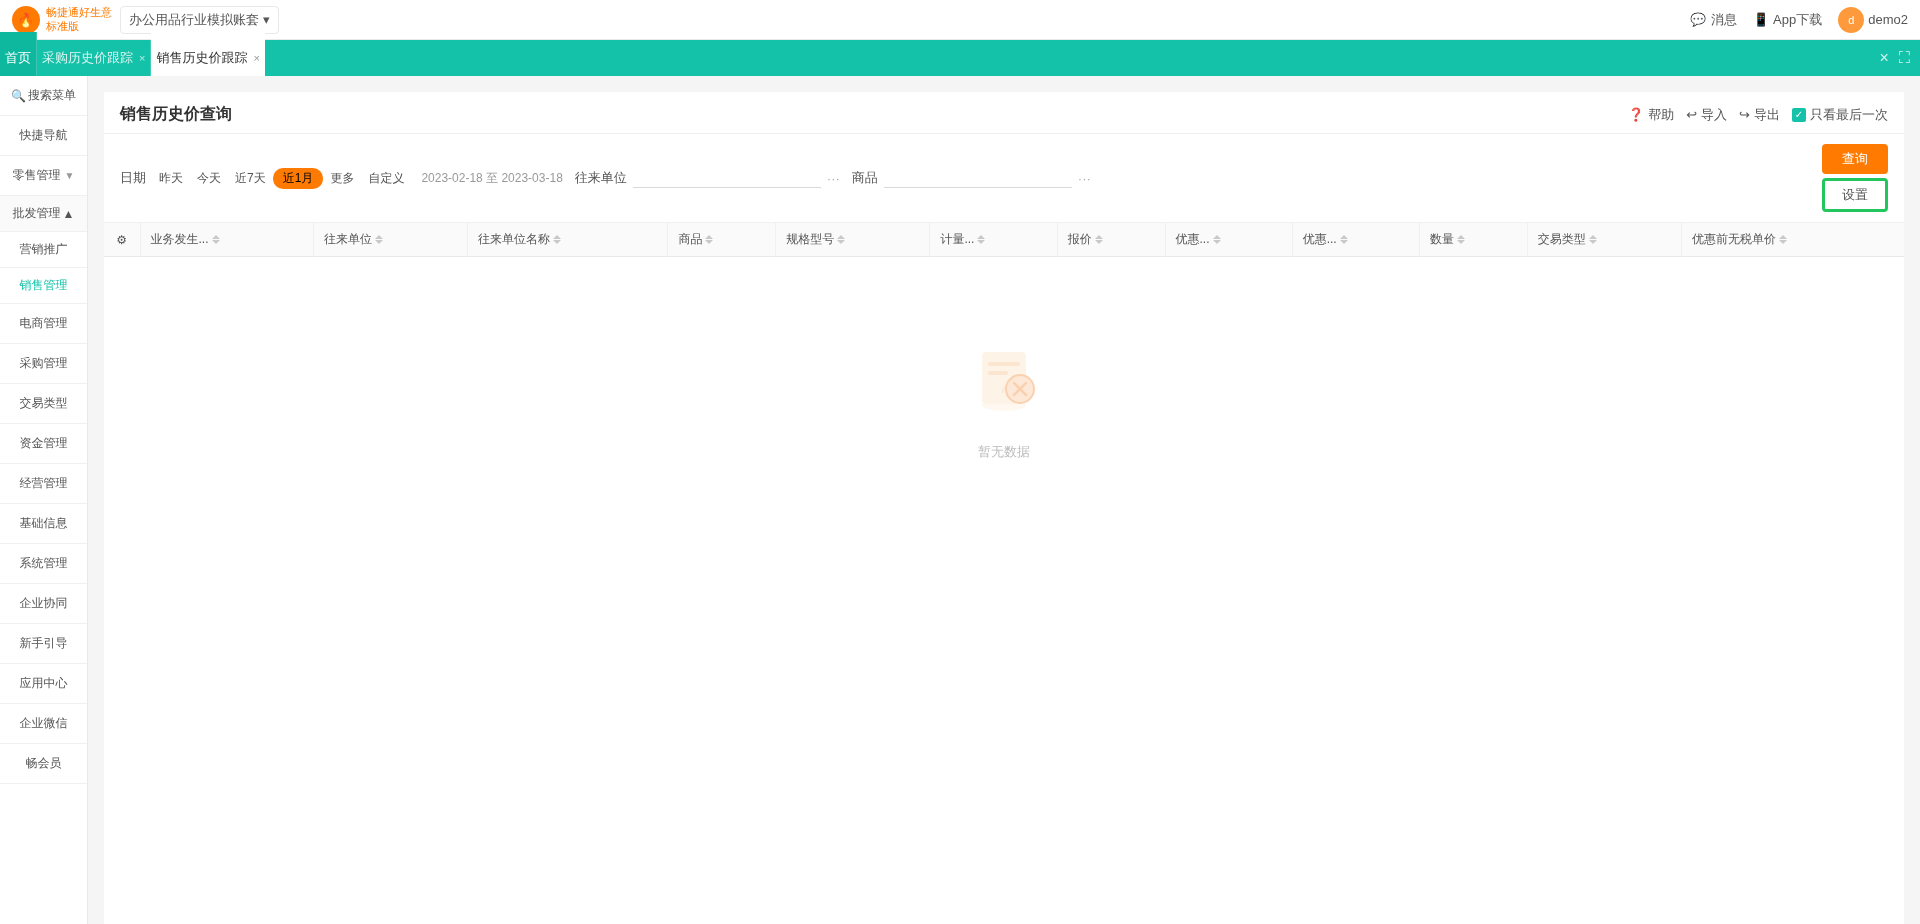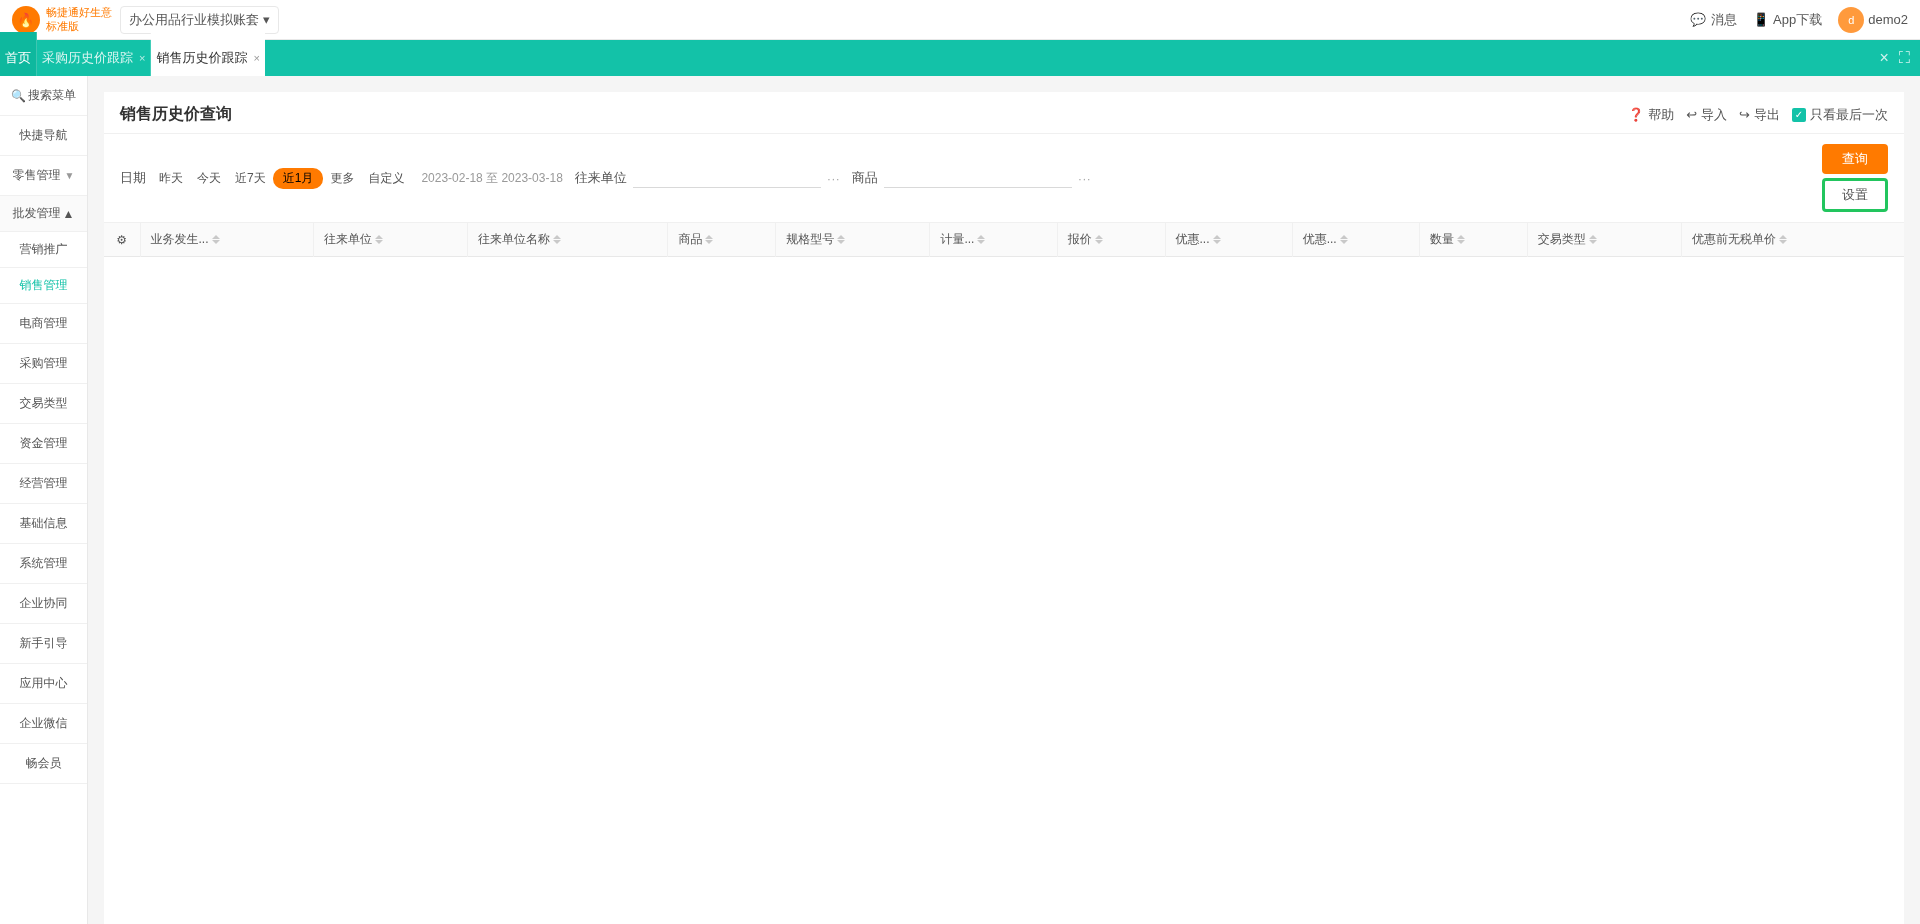--- a/index.html
+++ b/index.html
@@ -709,17 +709,32 @@
                       <span class="down"></span>
                     </div>
                 </div>
               </th>
             </tr>
           </thead>
           <tbody>
           </tbody>
         </table>
 
+        <div class="empty-state">
+          <div class="empty-icon">
+            <svg width="80" height="80" viewBox="0 0 80 80" fill="none" xmlns="http://www.w3.org/2000/svg">
+              <ellipse cx="40" cy="68" rx="22" ry="6" fill="#fde8d0" opacity="0.6"></ellipse>
+              <rect x="18" y="15" width="44" height="52" rx="4" fill="#fde8d0"></rect>
+              <rect x="24" y="25" width="32" height="4" rx="2" fill="#f5b97e" opacity="0.6"></rect>
+              <rect x="24" y="34" width="20" height="4" rx="2" fill="#f5b97e" opacity="0.6"></rect>
+              <circle cx="56" cy="52" r="14" fill="#fcd3b0" stroke="#f5a462" stroke-width="2"></circle>
+              <line x1="50" y1="46" x2="62" y2="58" stroke="#f5a462" stroke-width="2.5" stroke-linecap="round"></line>
+              <line x1="62" y1="46" x2="50" y2="58" stroke="#f5a462" stroke-width="2.5" stroke-linecap="round"></line>
+              <path d="M38 56 Q42 44 50 42" stroke="#f5b97e" stroke-width="1.5" fill="none" opacity="0.5"></path>
+            </svg>
+          </div>
+          <div class="empty-text">暂无数据</div>
+        </div>
       </div>
 
     </div>
   </div>
 </div>
 
 </body></html>

